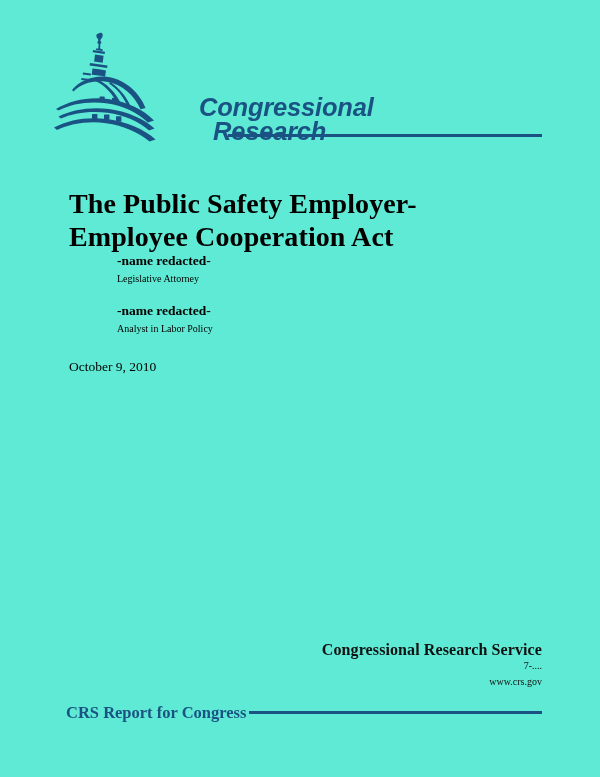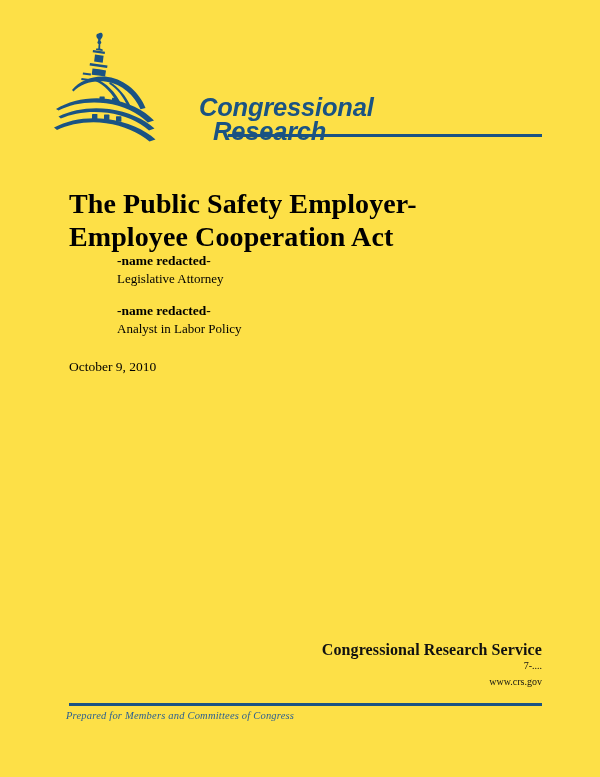--- a/index.html
+++ b/index.html
@@ -9,21 +9,21 @@
     background: #ffffff;
   }
   body {
     font-family: "Liberation Serif", serif;
     color: #000000;
   }
   .page {
     position: relative;
     width: 600px;
     height: 777px;
-    background: #fde047;
+    background: #5eead4;
     overflow: hidden;
     margin: 0 auto;
   }
 
   
   .masthead {
     position: absolute;
     left: 52px;
     top: 30px;
     width: 496px;
@@ -60,21 +60,21 @@
   }
   .author-name {
     font-family: "Liberation Serif", serif;
     font-weight: bold;
     font-size: 13.5px;
     line-height: 18px;
     color: #000000;
   }
   .author-role {
     font-family: "Liberation Serif", serif;
-    font-size: 13px;
+    font-size: 10px;
     line-height: 18px;
     color: #000000;
   }
   .doc-date {
     position: absolute;
     left: 69px;
     top: 358px;
     font-family: "Liberation Serif", serif;
     font-size: 13.5px;
     line-height: 18px;
@@ -220,18 +220,18 @@
   <div class="doc-date">October 9, 2010</div>
 
   <div class="imprint">
     <div class="org">Congressional Research Service</div>
     <div class="line">7-....</div>
     <div class="line">www.crs.gov</div>
   </div>
 
   <div class="footer-brand">
     <div class="footer-row">
+      <div class="footer-title">CRS Report for Congress</div>
       <div class="footer-rule"></div>
     </div>
-    <div class="footer-tagline">Prepared for Members and Committees of Congress</div>
   </div>
 
 </div>
 
 </body></html>

